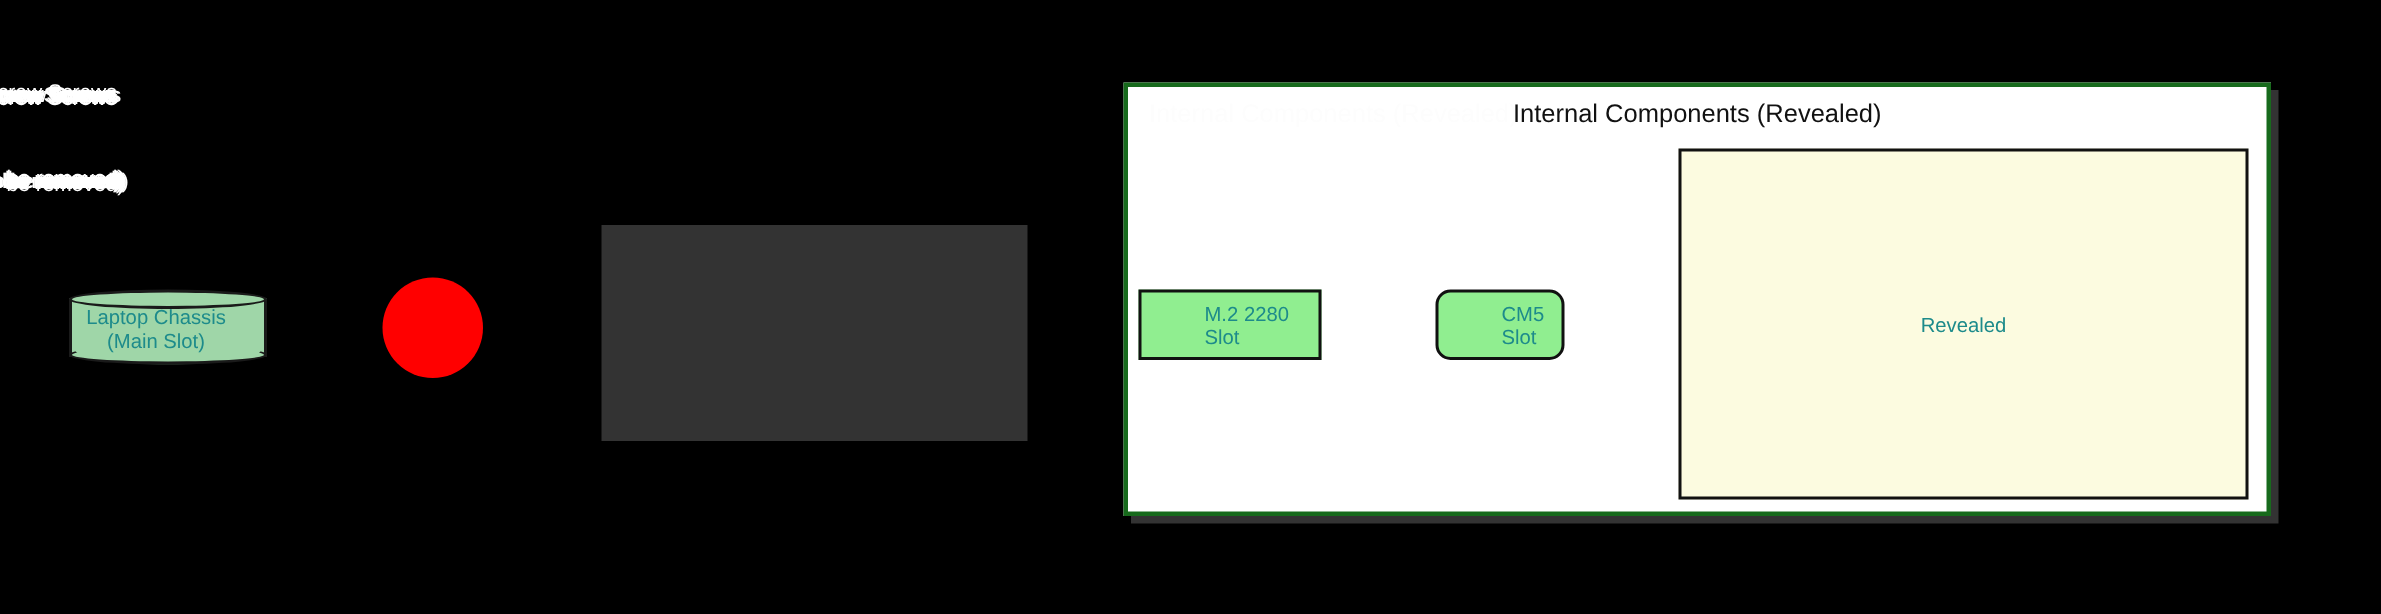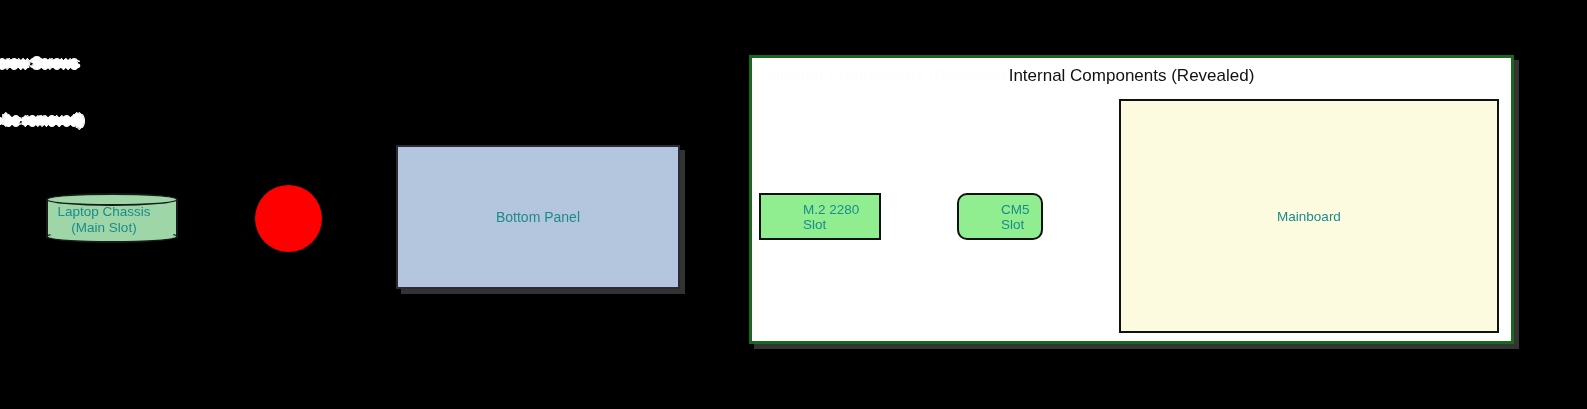--- a/index.html
+++ b/index.html
@@ -234,27 +234,24 @@
 
   <div class="circle-node">
     <div class="disc"></div>
   </div>
   <div class="circle-label">
     <span class="ln">Screw Screws</span>
     <span class="ln">(to be removed)</span>
   </div>
 
   <div class="panel-shadow bottom-panel-shadow"></div>
-  <div class="bottom-panel">
-    <div class="plabel">Bottom Panel</div>
-  </div>
 
   <div class="panel-shadow internal-shadow"></div>
   <div class="internal-panel">
     <div class="ghost-title">Internal Components (Revealed)</div>
     <div class="internal-title">Internal Components (Revealed)</div>
   </div>
 
   <div class="slot-box slot-m2">M.2 2280 Slot</div>
   <div class="slot-box slot-cm5">CM5 Slot</div>
-  <div class="mainboard">Mainboard</div>
+  <div class="mainboard">Revealed</div>
 
 </div>
 
 </body></html>

